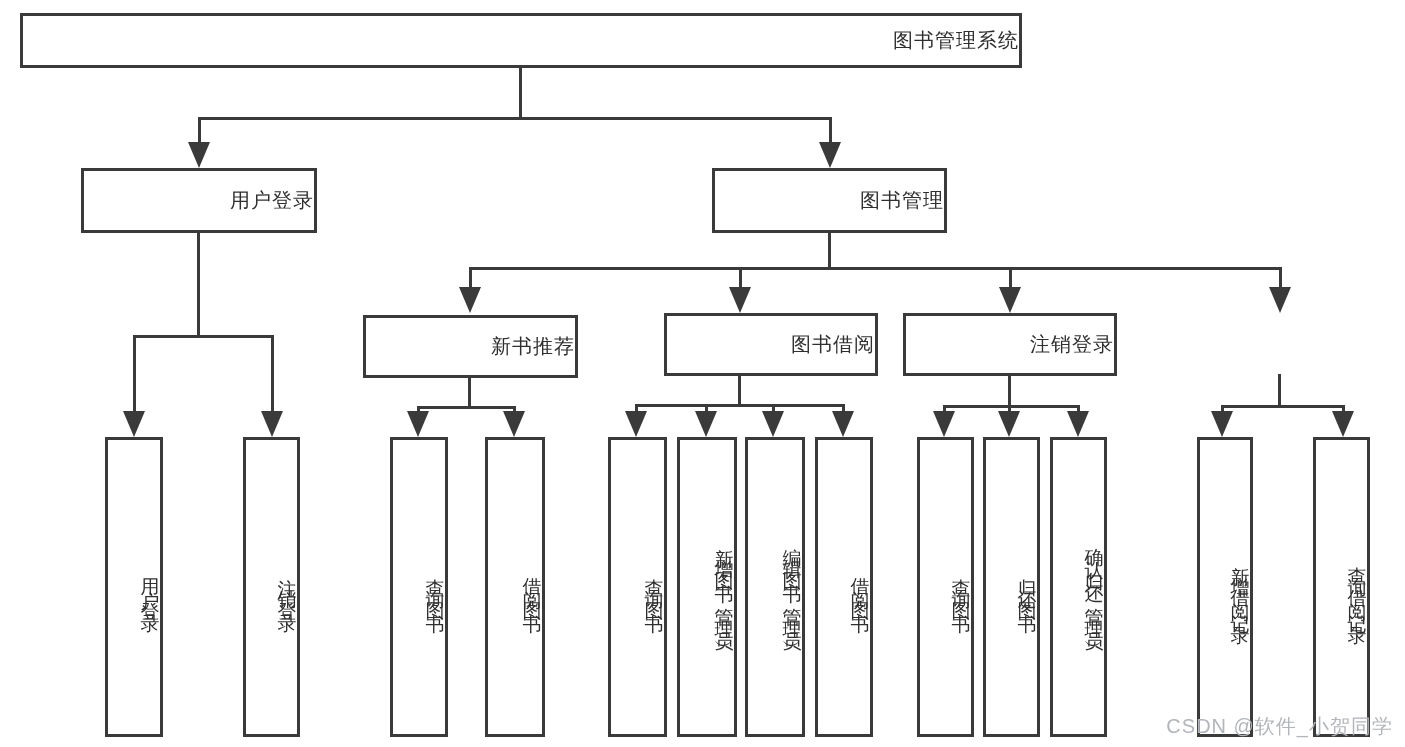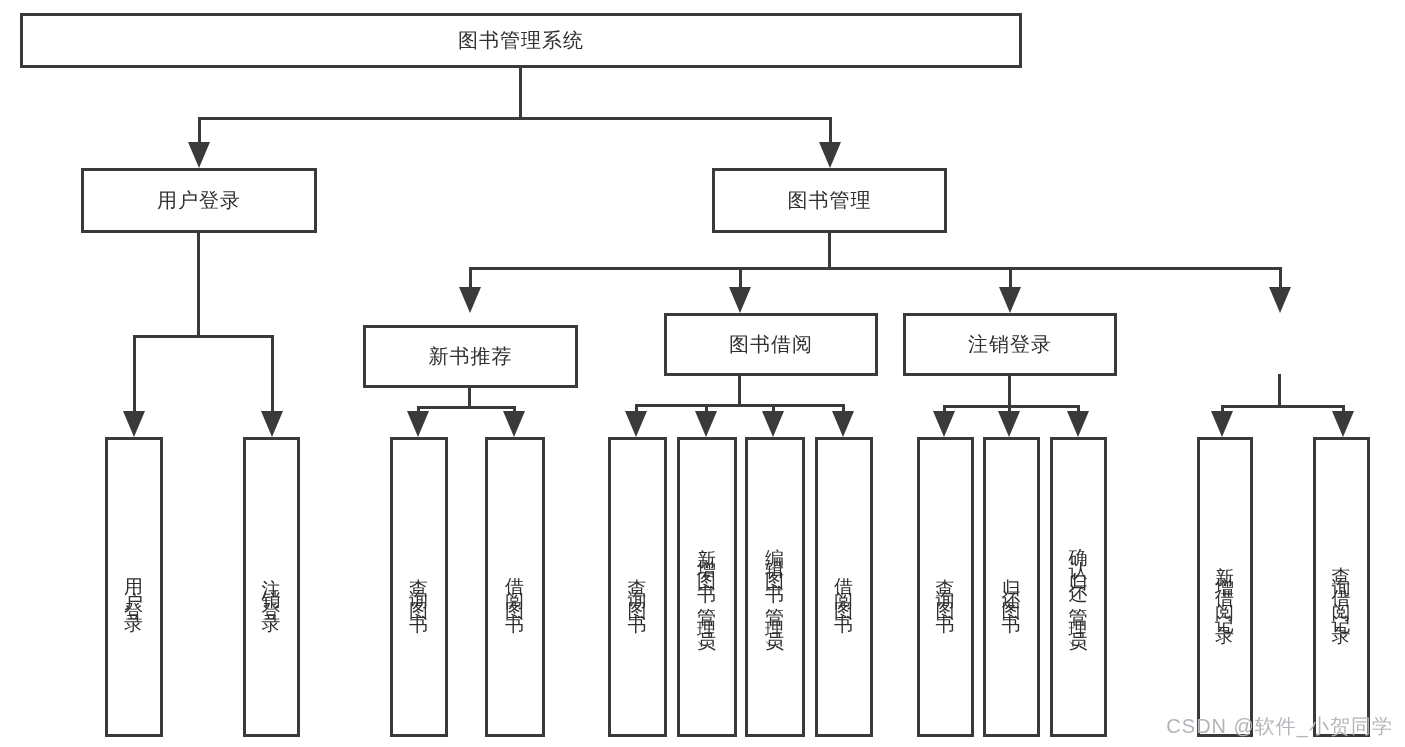--- a/index.html
+++ b/index.html
@@ -17,21 +17,21 @@
     font-family: "Liberation Sans", sans-serif;
     overflow: hidden;
   }
   .node {
     position: absolute;
     box-sizing: border-box;
     background: #ffffff;
     border: 3px solid var(--line);
     display: flex;
     align-items: center;
-    justify-content: center;
+    justify-content: flex-end;
     color: var(--text);
     font-size: 20px;
     letter-spacing: 1px;
   }
   .node .label-h {
     white-space: nowrap;
   }
   .node .label-v {
     writing-mode: vertical-rl;
     text-orientation: mixed;
@@ -122,21 +122,21 @@
     <div class="arrow-down" style="left: 1332px; top: 411px;"></div>
     <div class="node" style="left: 20px; top: 13px; width: 1002px; height: 55px;">
       <span class="label-h">图书管理系统</span>
     </div>
     <div class="node" style="left: 81px; top: 168px; width: 236px; height: 65px;">
       <span class="label-h">用户登录</span>
     </div>
     <div class="node" style="left: 712px; top: 168px; width: 235px; height: 65px;">
       <span class="label-h">图书管理</span>
     </div>
-    <div class="node" style="left: 363px; top: 325px; width: 215px; height: 63px;">
+    <div class="node" style="left: 363px; top: 315px; width: 215px; height: 63px;">
       <span class="label-h">新书推荐</span>
     </div>
     <div class="node" style="left: 633px; top: 313px; width: 214px; height: 63px; margin-left: 31px;">
       <span class="label-h">图书借阅</span>
     </div>
     <div class="node" style="left: 903px; top: 313px; width: 214px; height: 63px;">
       <span class="label-h">注销登录</span>
     </div>
     <div class="node" style="left: 105px; top: 437px; width: 58px; height: 300px;">
       <span class="label-v">用户登录</span>

